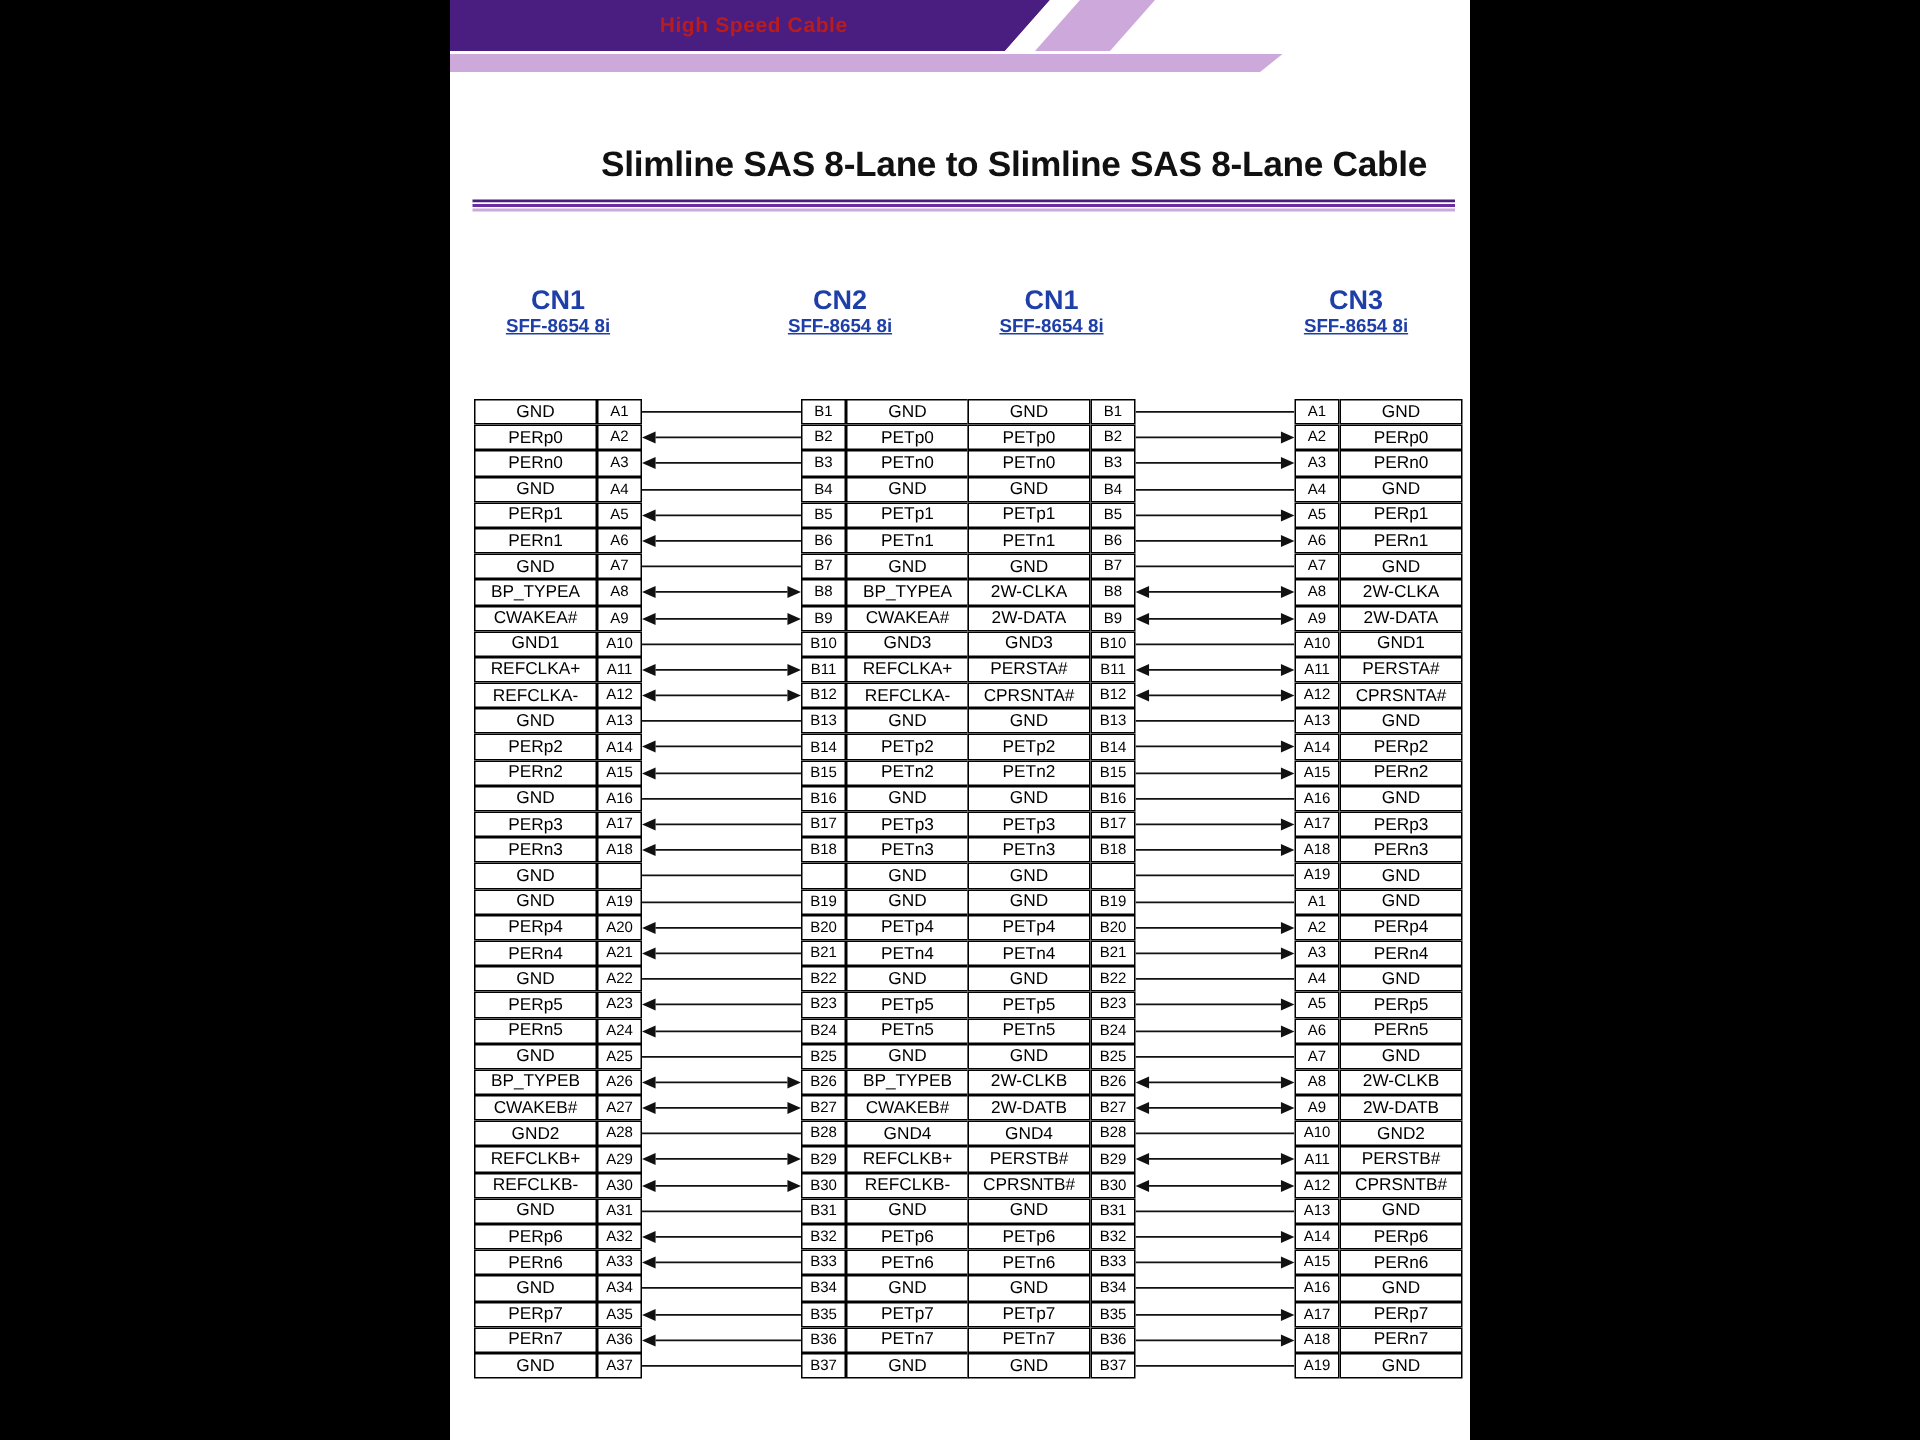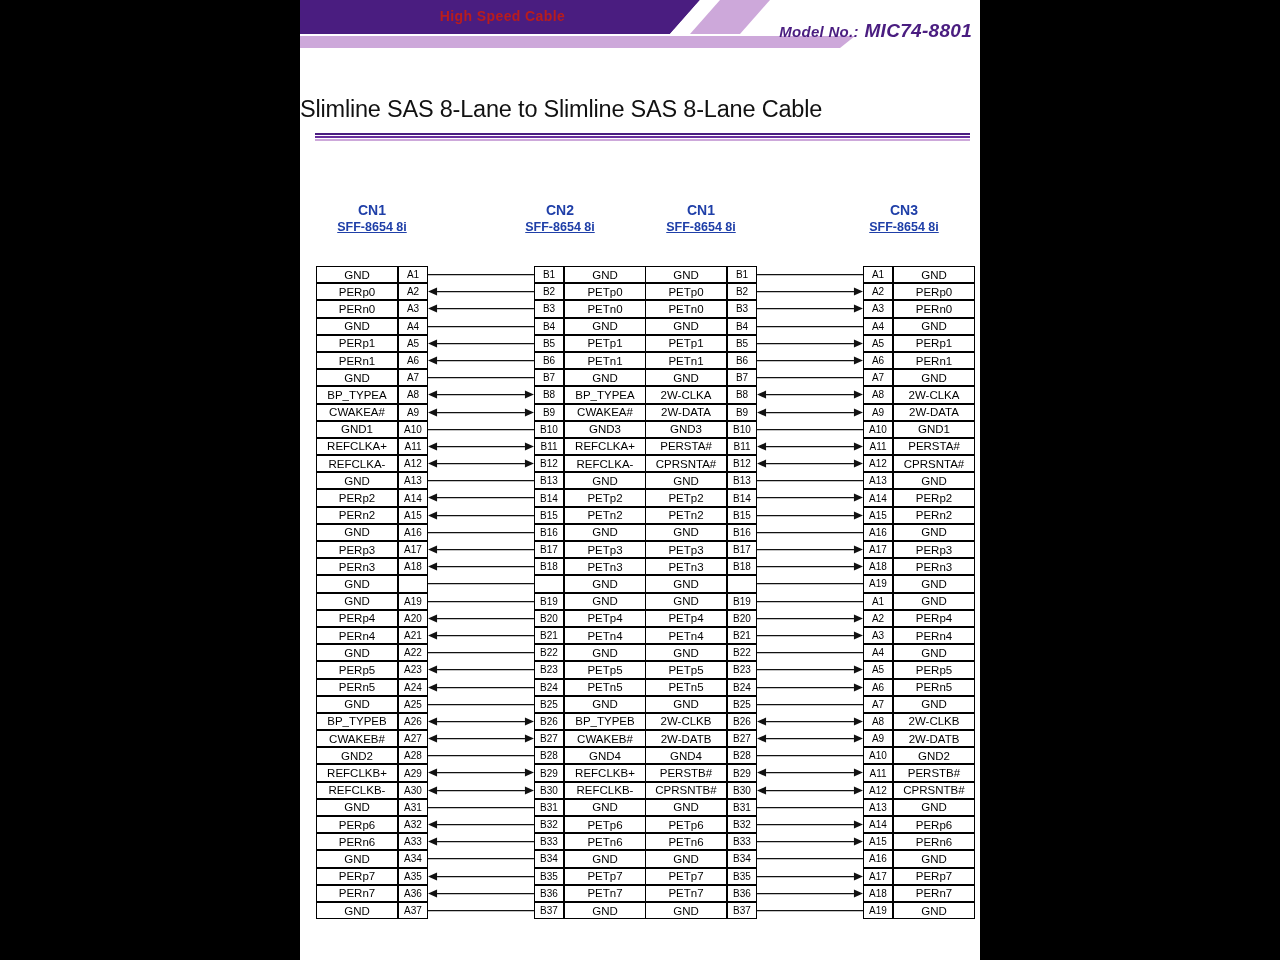--- a/index.html
+++ b/index.html
@@ -26,21 +26,21 @@
     position:absolute;left:380px;top:18px;width:300px;height:26px;
     text-align:right;color:#4a1d80;font-weight:bold;font-style:italic;
     font-size:19px;letter-spacing:.3px;line-height:26px;padding-right:8px;
     box-sizing:border-box;
   }
   .model .mno{font-size:15px;}
 
   
   .maintitle{
     position:absolute;left:0;top:96px;width:752px;
-    text-align:left;font-size:23.5px;font-weight:normal;color:#111;
+    text-align:center;font-size:23.5px;font-weight:bold;color:#111;
     letter-spacing:-.2px;
   }
   .rule{position:absolute;left:15px;top:133px;width:655px;}
   .rule i{display:block;width:100%;}
   .r1{height:2px;background:#4a1d80;}
   .r2{height:1px;background:#ffffff;}
   .r3{height:2px;background:#6a2f9e;}
   .r4{height:1px;background:#ffffff;}
   .r5{height:2px;background:#cda8da;}
 
@@ -51,21 +51,21 @@
     position:absolute;left:24px;top:0;width:630px;height:24px;
     background:linear-gradient(to right,#b9b9b9 0%,#cfcfcf 28%,#e8e8e8 60%,#ffffff 100%);
   }
   .sectext{
     position:absolute;left:34px;top:0;height:24px;line-height:24px;
     font-size:15.5px;font-weight:bold;color:#111;letter-spacing:-.2px;
   }
 
   
   .cnhead{position:absolute;color:#1f3fa8;font-weight:bold;text-align:center;}
-  .cnhead .cn{font-size:14px;display:block;line-height:17px;margin-top:10px;}
+  .cnhead .cn{font-size:18px;display:block;line-height:17px;}
   .cnhead .sff{font-size:12.5px;display:block;line-height:16px;text-decoration:underline;}
 
   
   .tbl{position:absolute;top:231px;margin-top:36px;}
   .tbl.left{left:16px;}
   .tbl.right{left:345px;}
   .tblrow{display:flex;height:17.2px;}
   .cell{
     box-sizing:border-box;border:1px solid #000;
     font-size:11.5px;color:#000;display:flex;align-items:center;
@@ -103,24 +103,20 @@
   <div class="banner">
     <svg width="680" height="48" viewBox="0 0 680 48">
       <polygon points="0,0 400,0 370,34 0,34" fill="#4a1d80"></polygon>
       <polygon points="400,0 440,0 410,34 370,34" fill="#ffffff"></polygon>
       <polygon points="420,0 470,0 440,34 390,34" fill="#cda8da"></polygon>
       <polygon points="0,36 560,36 545,48 0,48" fill="#cda8da"></polygon>
       <polygon points="555,36 585,36 570,48 540,48" fill="#ffffff"></polygon>
     </svg>
     <div class="banner-title">High Speed Cable</div>
   </div>
-  <div class="model">
-    <span class="mno">Model No.:</span>
-    <span>MIC74-8801</span>
-  </div>
 
   <div class="maintitle">Slimline SAS 8-Lane to Slimline SAS 8-Lane Cable</div>
   <div class="rule">
     <i class="r1"></i>
       <i class="r2"></i>
       <i class="r3"></i>
       <i class="r4"></i>
       <i class="r5"></i>
   </div>
 

